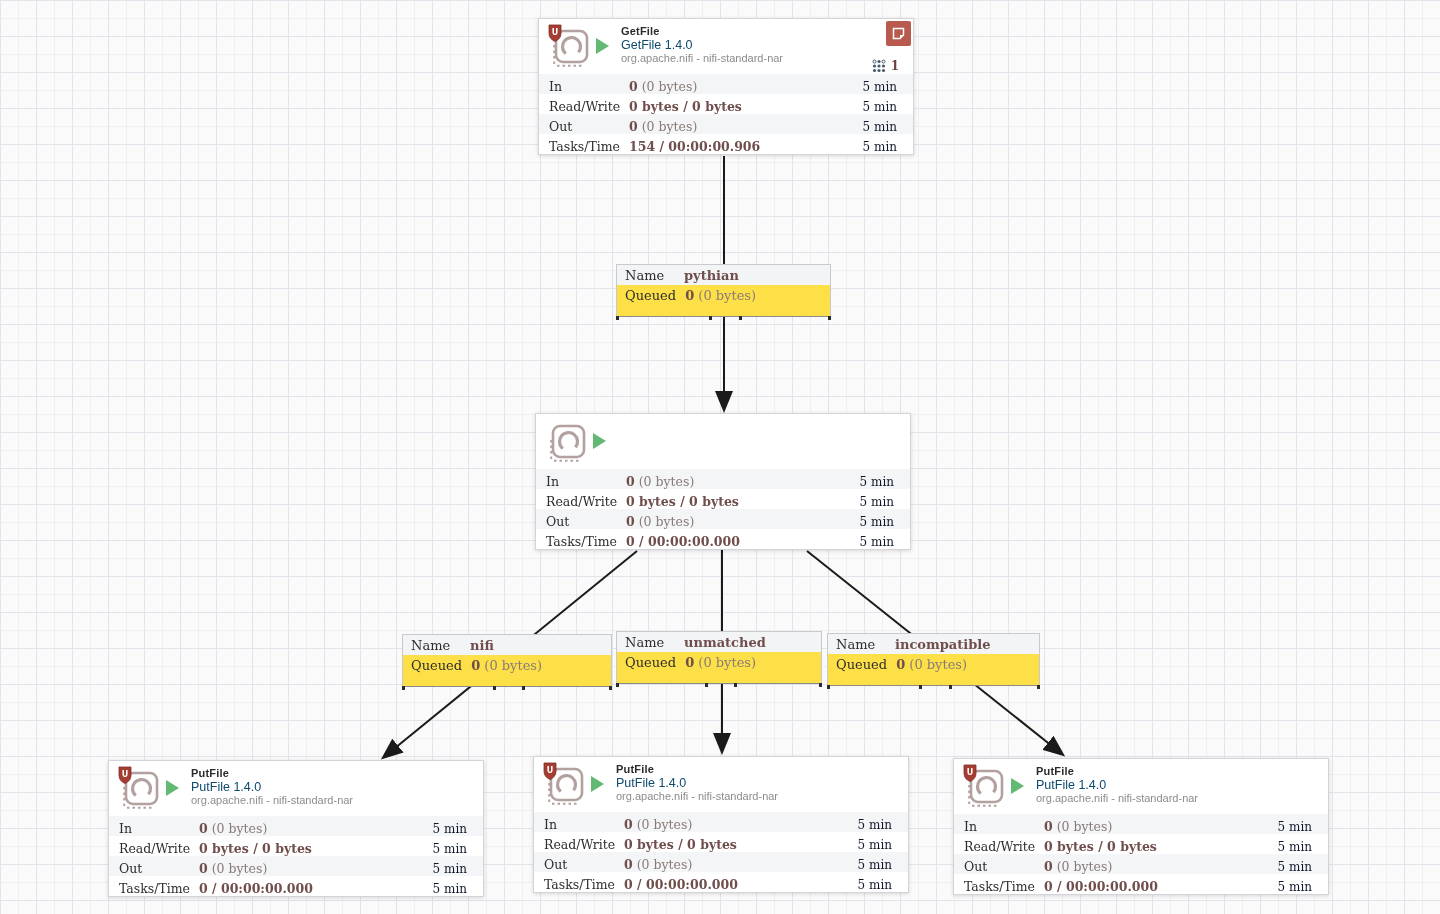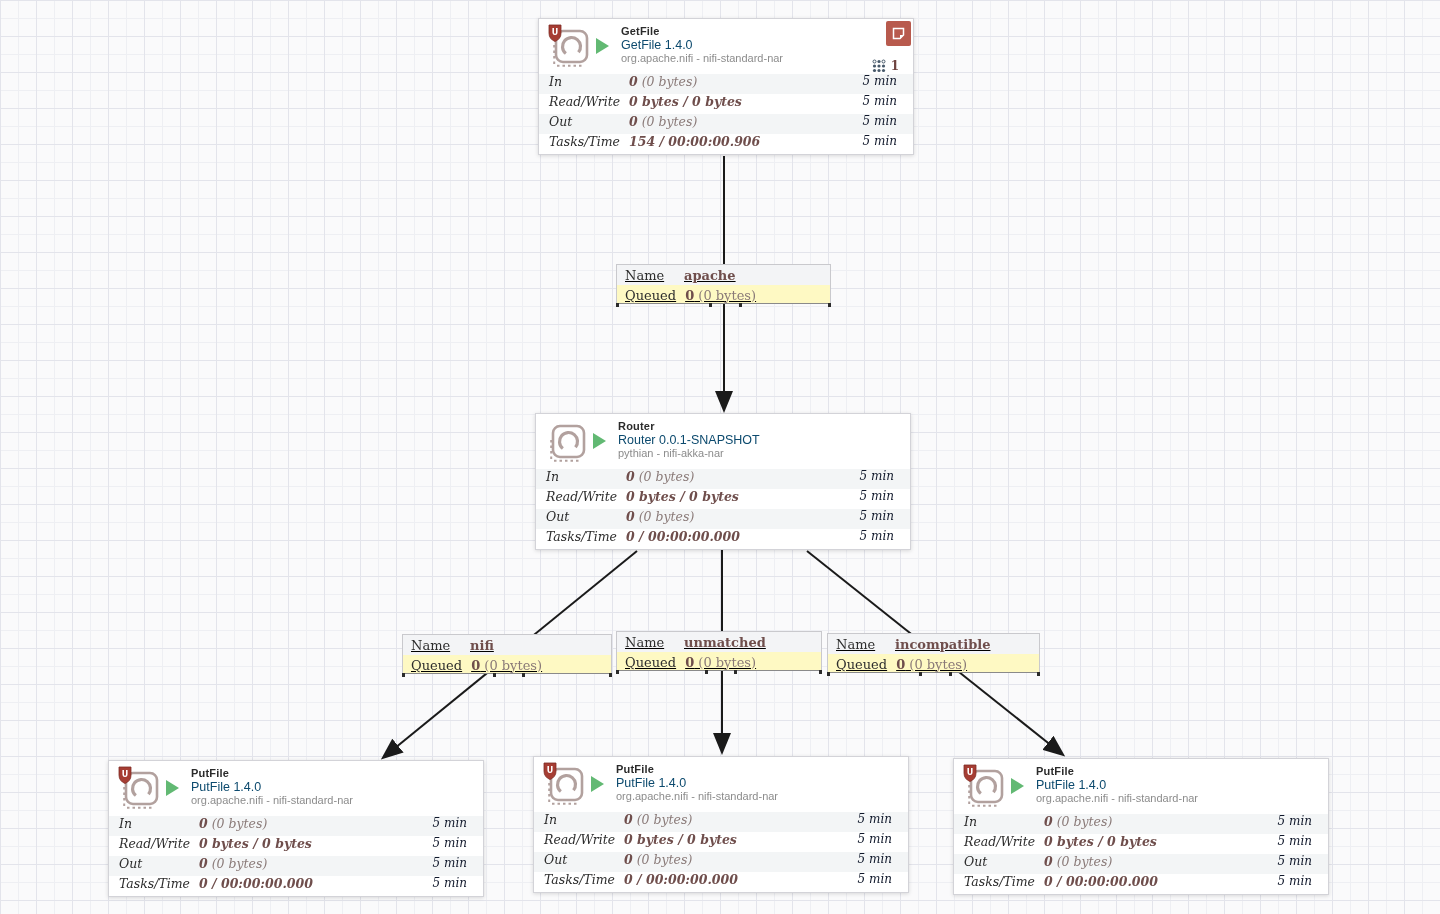--- a/index.html
+++ b/index.html
@@ -33,33 +33,33 @@
   .proc-bundle { font-size:11px; color:#8c8c8c; margin-top:0; }
   .comment-badge {
     position:absolute; right:2px; top:2px; width:25px; height:25px;
     background:#b85a4d; border-radius:2px; display:flex; align-items:center; justify-content:center;
   }
   .thread-count {
     position:absolute; right:14px; top:40px; display:flex; align-items:center; gap:5px;
     font-family:"DejaVu Serif", serif; font-size:12px; font-weight:700; color:#6f4440;
   }
   .stat-row {
-    height:20px; display:flex; align-items:flex-start; padding:0 16px 0 10px;
-    font-family:"DejaVu Serif", serif; font-size:12.5px;font-style:italic;
+    height:20px; display:flex; align-items:flex-end; padding:0 16px 0 10px;
+    font-family:"DejaVu Serif", serif; font-size:12.5px;
   }
   .stat-row.alt { background:#f3f5f6; }
   .stat-label { width:80px; color:#2d2d2d; flex:none; }
   .stat-value { flex:1; color:#8a7a78; white-space:pre; }
   .stat-value b { color:#6f4e4c; font-weight:700; }
   .stat-window { color:#0f172a; font-size:12px; }
 
   
   .conn-label {
-    position:absolute; background:#fef9c3; border:1px solid #c9c9cd; border-bottom:1px solid #8a8a8a;
-    z-index:2; height:40px;text-decoration:underline;
+    position:absolute; background:#fde047; border:1px solid #c9c9cd; border-bottom:1px solid #8a8a8a;
+    z-index:2; height:53px;
   }
   .conn-label::after {
     content:""; position:absolute; left:-1px; right:-1px; bottom:-4px; height:4px;
     background:
       linear-gradient(#2b2b2b,#2b2b2b) 0 0/3px 4px no-repeat,
       linear-gradient(#2b2b2b,#2b2b2b) 44% 0/3px 4px no-repeat,
       linear-gradient(#2b2b2b,#2b2b2b) 58% 0/3px 4px no-repeat,
       linear-gradient(#2b2b2b,#2b2b2b) 100% 0/3px 4px no-repeat;
   }
   .conn-row { height:20px; display:flex; align-items:center; padding:0 8px; font-family:"DejaVu Serif", serif; font-size:13px; }
@@ -91,21 +91,21 @@
   </defs>
   <path d="M724,156 L724,409" stroke="#1a1a1a" stroke-width="2" fill="none" marker-end="url(#arrow)"></path>
   <path d="M637,551 L384,757" stroke="#1a1a1a" stroke-width="2" fill="none" marker-end="url(#arrow)"></path>
   <path d="M722,550 L722,751" stroke="#1a1a1a" stroke-width="2" fill="none" marker-end="url(#arrow)"></path>
   <path d="M807,551 L1062,754" stroke="#1a1a1a" stroke-width="2" fill="none" marker-end="url(#arrow)"></path>
 </svg>
 
 <div class="conn-label c0">
   <div class="conn-row conn-row-name">
     <span class="conn-key">Name</span>
-    <span class="conn-name">apache</span>
+    <span class="conn-name">pythian</span>
   </div>
   <div class="conn-row">
     <span class="conn-key">Queued</span>
     <span class="conn-val"><b>0</b><span> (0 bytes)</span></span>
   </div>
 </div>
 
 <div class="conn-label c1">
   <div class="conn-row conn-row-name">
     <span class="conn-key">Name</span>
@@ -206,25 +206,20 @@
   <div class="proc-header">
     <span class="proc-icon">
       <svg width="46" height="48" viewBox="0 0 46 48">
         <rect x="10" y="8" width="31" height="31" rx="7" fill="none" stroke="#b2a19e" stroke-width="2.6"></rect>
         <line x1="8.2" y1="22" x2="8.2" y2="41" stroke="#b2a19e" stroke-width="2" stroke-dasharray="2.5 3"></line>
         <line x1="11" y1="42.8" x2="38" y2="42.8" stroke="#b2a19e" stroke-width="2" stroke-dasharray="2.5 3"></line>
         <circle cx="25.5" cy="23.5" r="9" fill="none" stroke="#b2a19e" stroke-width="3.2" stroke-dasharray="42 14" transform="rotate(130 25.5 23.5)"></circle>
       </svg>
     </span>
     <span class="run-icon"></span>
-    <div class="proc-titles">
-      <div class="proc-title">Router</div>
-      <div class="proc-type">Router 0.0.1-SNAPSHOT</div>
-      <div class="proc-bundle">pythian - nifi-akka-nar</div>
-    </div>
   </div>
   <div class="stat-row alt">
     <span class="stat-label">In</span>
     <span class="stat-value"><b>0</b><span> (0 bytes)</span></span>
     <span class="stat-window">5 min</span>
   </div>
   <div class="stat-row">
     <span class="stat-label">Read/Write</span>
     <span class="stat-value"><b>0 bytes / 0 bytes</b><span></span></span>
     <span class="stat-window">5 min</span>

